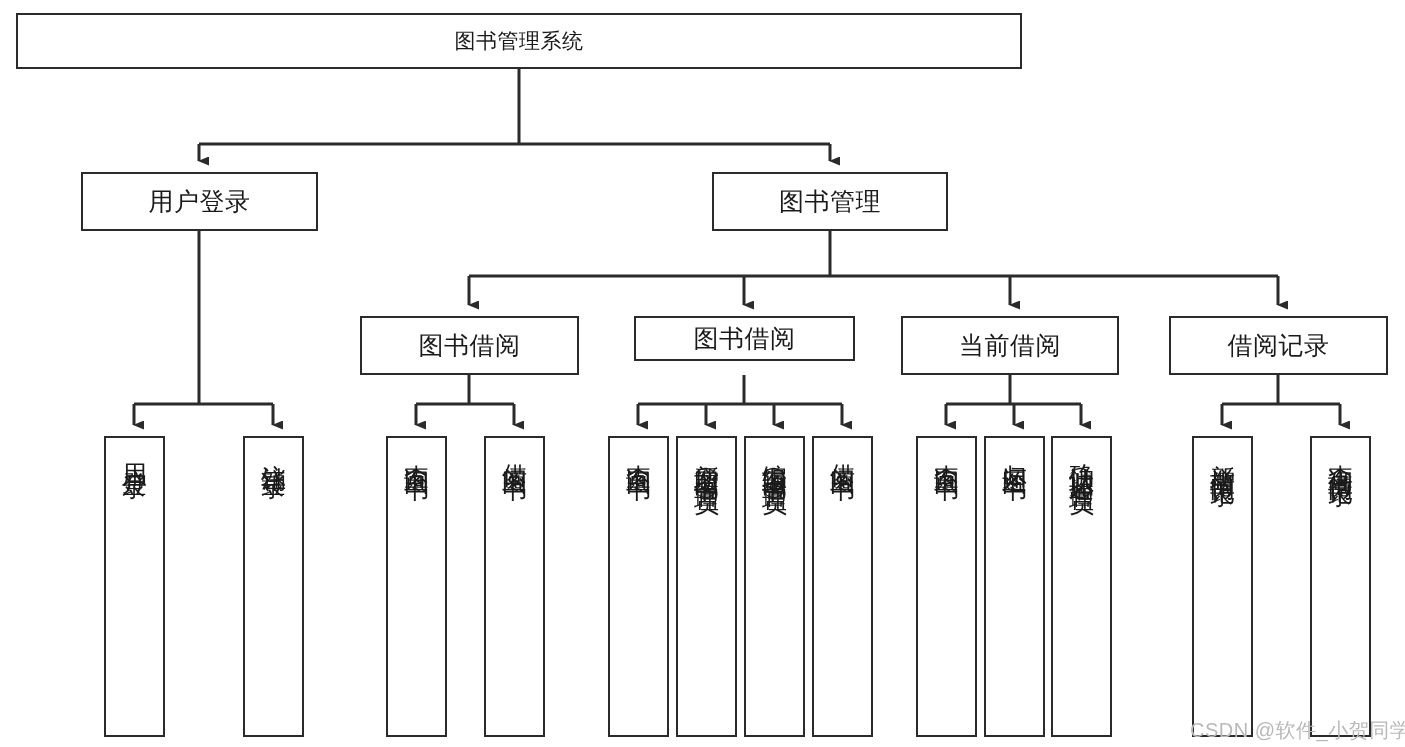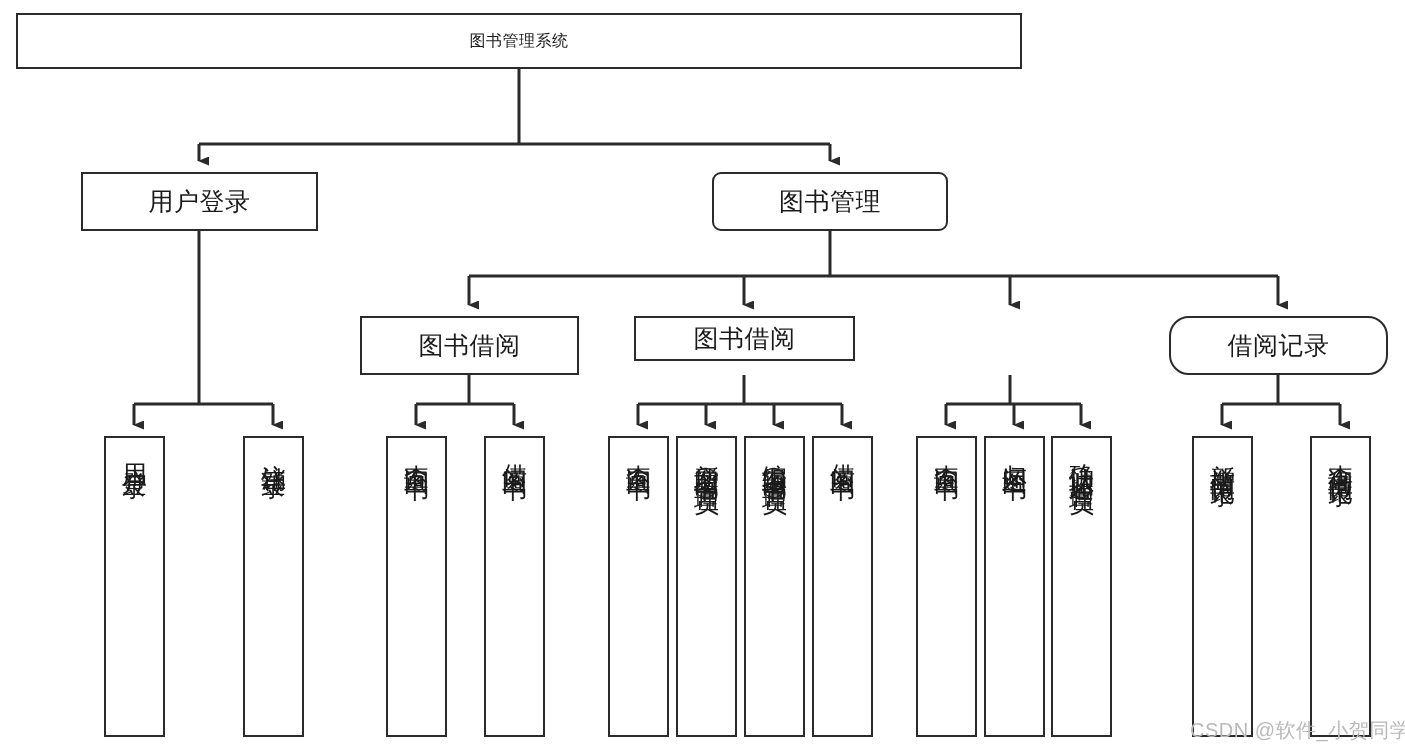--- a/index.html
+++ b/index.html
@@ -50,21 +50,21 @@
     padding-top: 6px;
   }
   .node.vertical .node-label {
     writing-mode: vertical-rl;
     text-orientation: upright;
     font-size: 25px;
     letter-spacing: 4px;
     line-height: 1;
   }
   .node.root .node-label {
-    font-size: 16px;
+    font-size: 21px;
   }
   .watermark {
     position: absolute;
     font-size: 20px;
     color: #b9b9b9;
     white-space: nowrap;
     letter-spacing: 0.5px;
   }
 </style>
 </head>
@@ -138,31 +138,34 @@
     </g>
   </svg>
 
   <div class="node horizontal root" style="left:16px; top:13px; width:1006px; height:56px;">
     <span class="node-label">图书管理系统</span>
   </div>
 
   <div class="node horizontal" style="left:81px; top:172px; width:237px; height:59px;">
     <span class="node-label">用户登录</span>
   </div>
-  <div class="node horizontal" style="left:712px; top:172px; width:236px; height:59px;border-radius:9px;">
+  <div class="node horizontal" style="left:712px; top:172px; width:236px; height:59px;">
     <span class="node-label">图书管理</span>
   </div>
 
   <div class="node horizontal" style="left:360px; top:316px; width:219px; height:59px;">
     <span class="node-label">图书借阅</span>
   </div>
   <div class="node horizontal" style="left:634px; top:316px; width:221px; height:45px;">
     <span class="node-label">图书借阅</span>
   </div>
-  <div class="node horizontal" style="left:1169px; top:316px; width:219px; height:59px;border-radius:20px;">
+  <div class="node horizontal" style="left:901px; top:316px; width:218px; height:59px;">
+    <span class="node-label">当前借阅</span>
+  </div>
+  <div class="node horizontal" style="left:1169px; top:316px; width:219px; height:59px;">
     <span class="node-label">借阅记录</span>
   </div>
 
   <div class="node vertical" style="left:104px; top:436px; width:61px; height:301px;">
     <span class="node-label">用户登录</span>
   </div>
   <div class="node vertical" style="left:243px; top:436px; width:61px; height:301px;">
     <span class="node-label">注销登录</span>
   </div>
   <div class="node vertical" style="left:386px; top:436px; width:61px; height:301px;">

